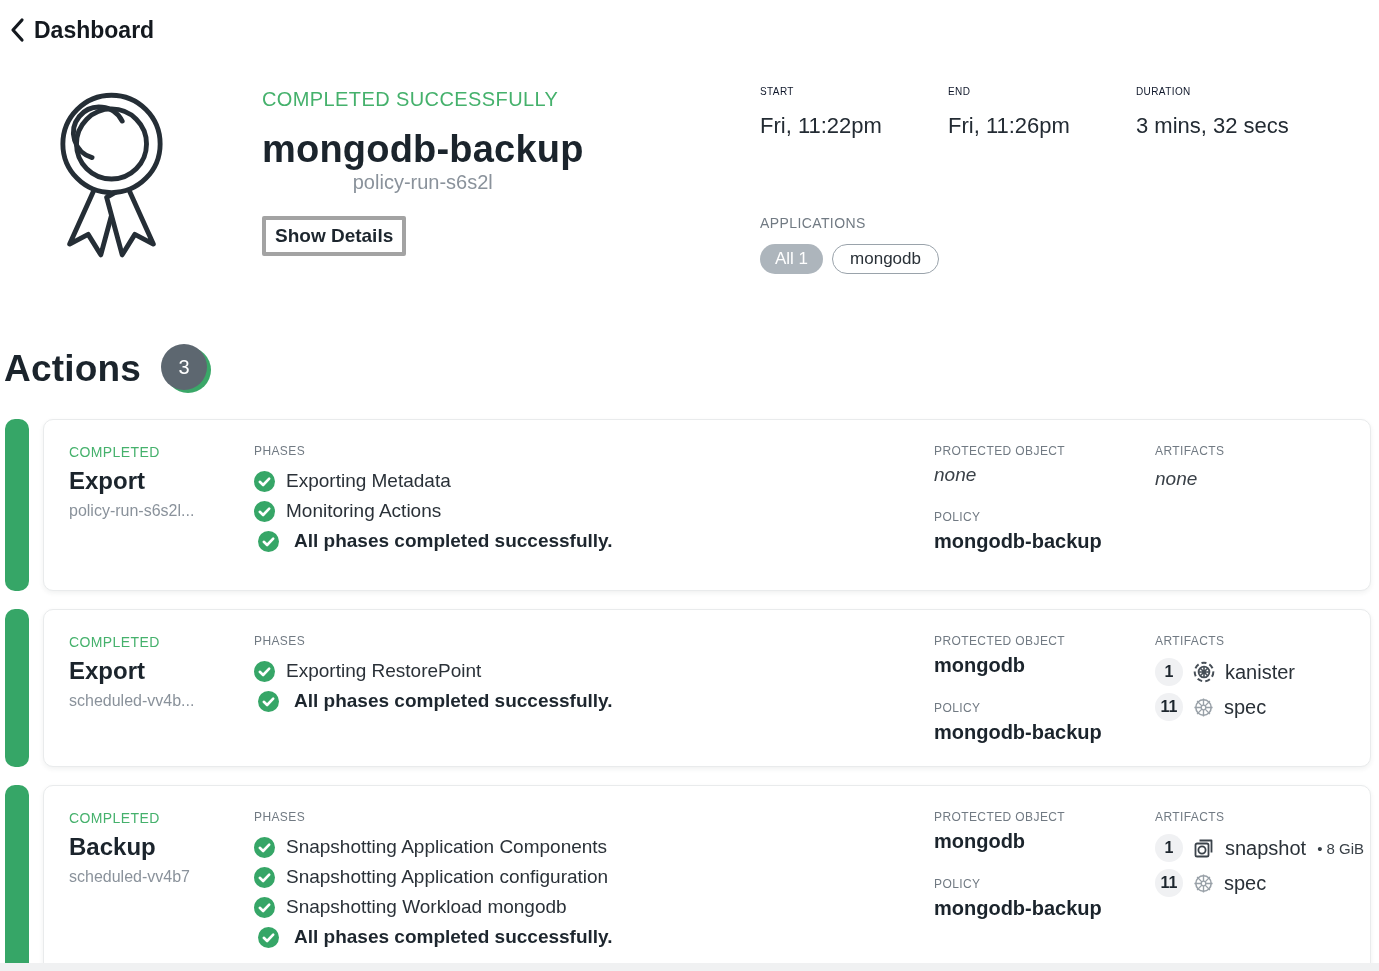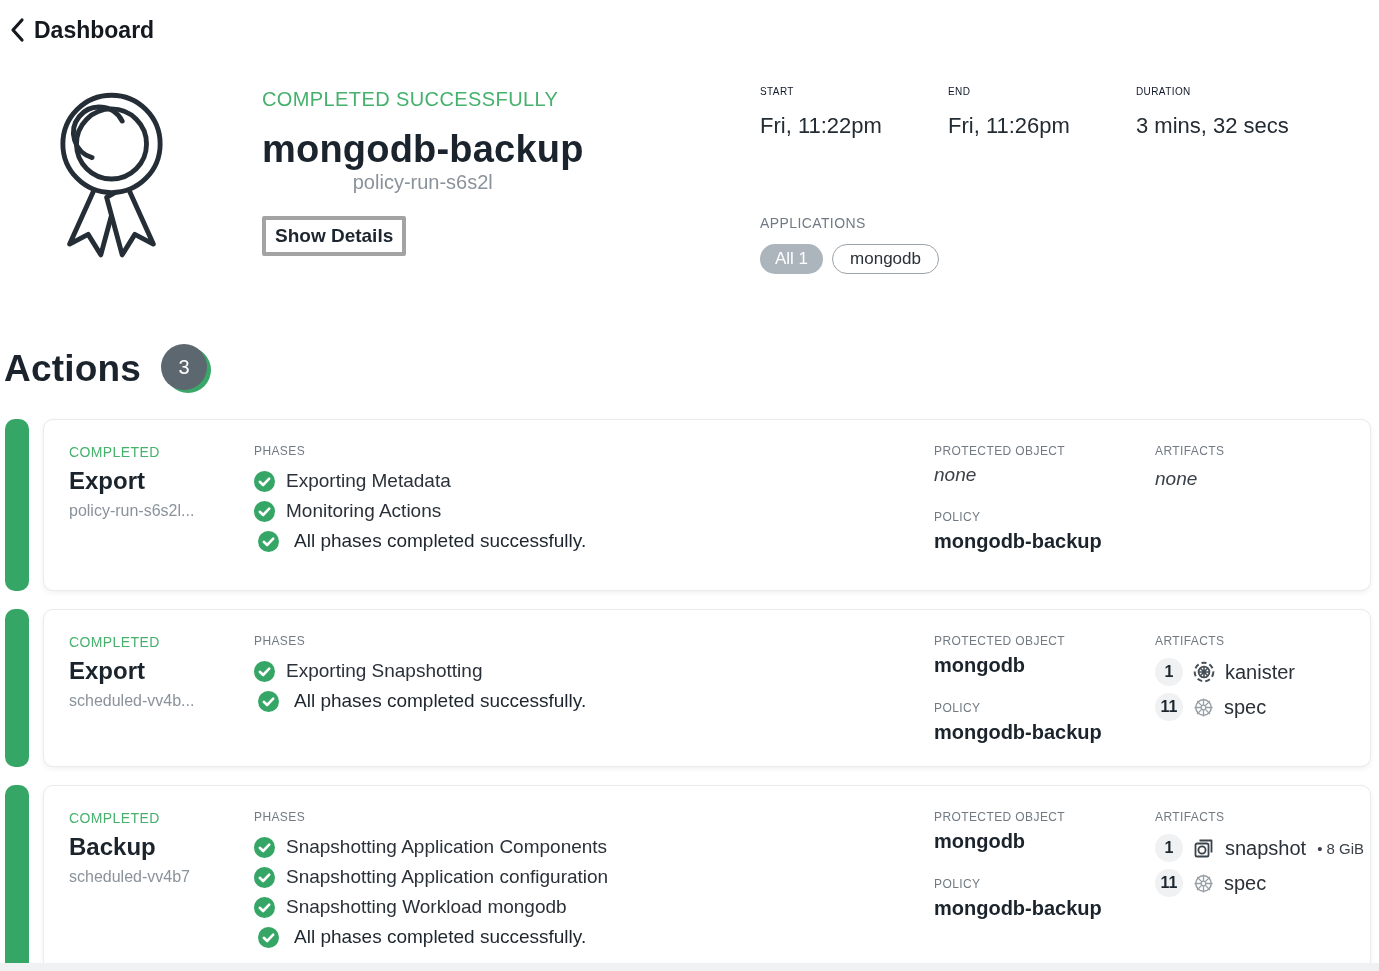--- a/index.html
+++ b/index.html
@@ -50,21 +50,21 @@
   .card:nth-of-type(3) .card-body { min-height:183px; }
 
   .col-label { font-size:12px; color:#717a83; letter-spacing:.4px; }
   .card-status { font-size:14px; color:#45b16c; letter-spacing:.4px; }
   .card-title { margin-top:7px; font-size:24px; font-weight:800; color:#1b242c; }
   .card-sub { margin-top:7px; font-size:16px; color:#8a929b; }
 
   .phases-list { list-style:none; margin-top:12px; }
   .phase-item { display:flex; align-items:center; gap:11px; margin-bottom:8px; font-size:19px; color:#2a3138; }
   .phase-item svg { flex:0 0 auto; display:block; }
-  .phase-item.summary span { font-weight:400; color:#1d262e; margin-left:4px;text-align:right; }
+  .phase-item.summary span { font-weight:700; color:#1d262e; margin-left:4px;text-align:right; }
 
   .po-value { margin-top:6px; font-size:20px; font-weight:700; color:#1b242c; }
   .po-value.none, .art-none { font-style:italic; font-weight:400; font-size:19px; color:#3a4148; }
   .policy-label { margin-top:24px; }
   .policy-value { margin-top:6px; font-size:20px; font-weight:700; color:#1b242c; }
 
   .art-none { margin-top:10px; }
   .art-rows { margin-top:10px; display:flex; flex-direction:column; gap:7px; }
   .art-row { display:flex; align-items:center; gap:9px; }
   .art-count { width:28px; height:28px; border-radius:50%; background:#f0f1f3; color:#1d262e;
@@ -204,21 +204,21 @@
       <div class="col-phases">
         <div class="col-label">PHASES</div>
         <ul class="phases-list">
             <li class="phase-item">
               <span>
                 <svg width="21" height="21" viewBox="0 0 21 21">
                   <circle cx="10.5" cy="10.5" r="10.5" fill="#36a667"></circle>
                   <path d="M5.8 10.8 L9.1 14 L15.2 7.6" fill="none" stroke="#fff" stroke-width="2.6" stroke-linecap="round" stroke-linejoin="round"></path>
                 </svg>
               </span>
-              <span>Exporting Snapshotting</span>
+              <span>Exporting RestorePoint</span>
             </li>
             <li class="phase-item summary">
               <span>
                 <svg width="21" height="21" viewBox="0 0 21 21">
                   <circle cx="10.5" cy="10.5" r="10.5" fill="#36a667"></circle>
                   <path d="M5.8 10.8 L9.1 14 L15.2 7.6" fill="none" stroke="#fff" stroke-width="2.6" stroke-linecap="round" stroke-linejoin="round"></path>
                 </svg>
               </span>
               <span>All phases completed successfully.</span>
             </li>

